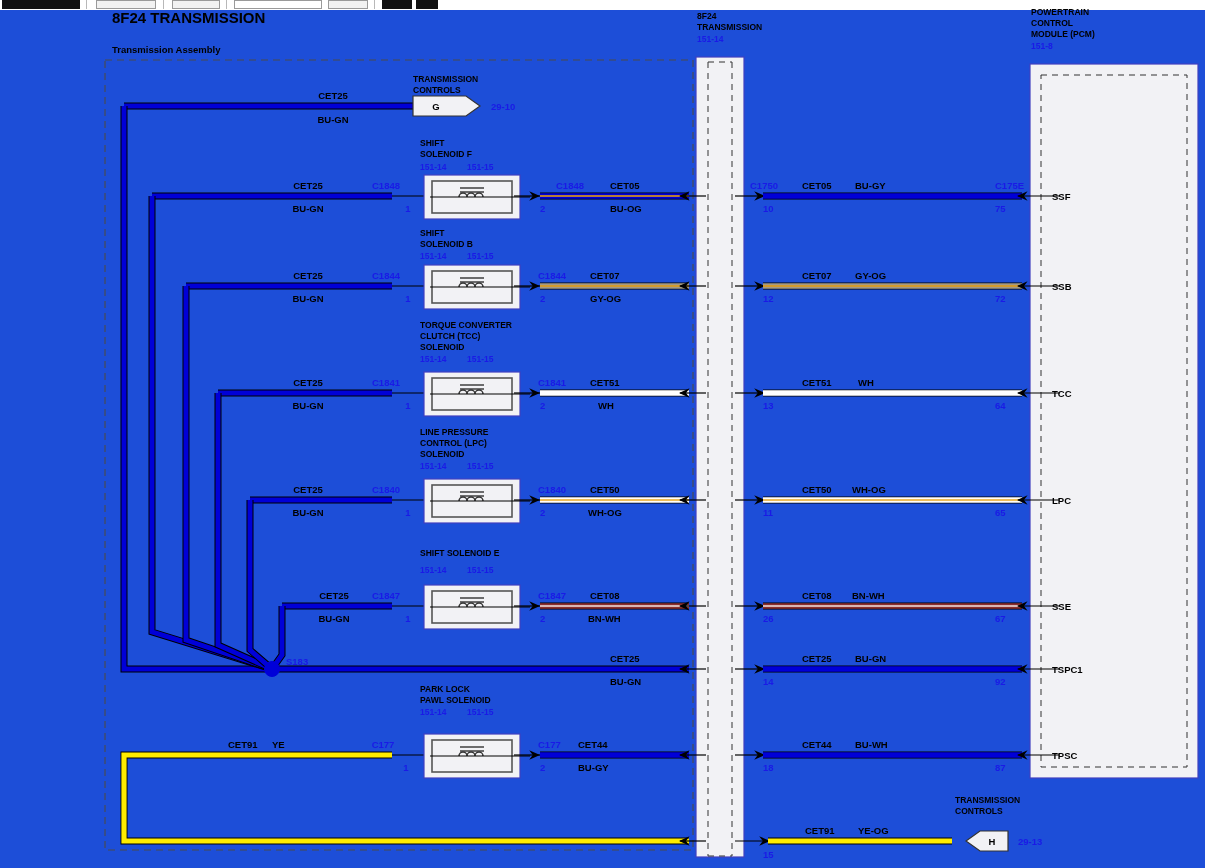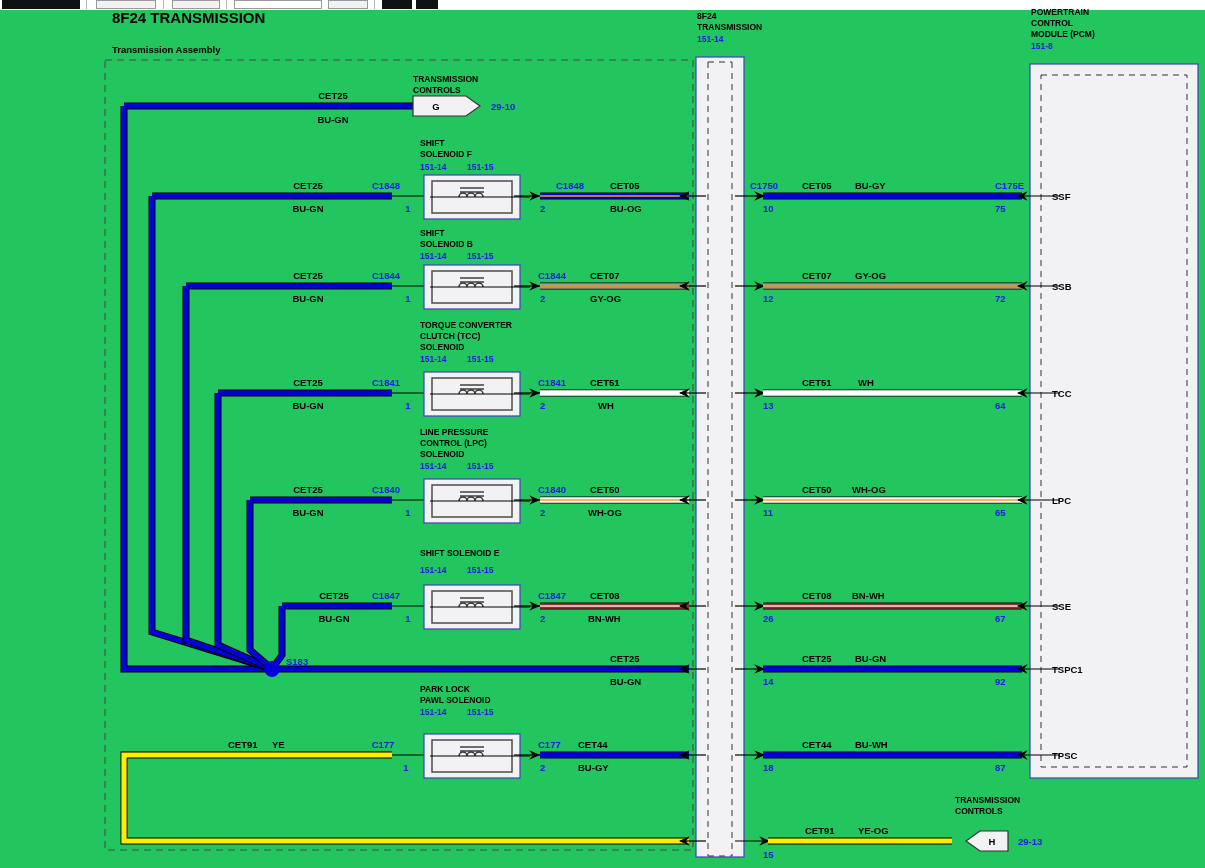--- a/index.html
+++ b/index.html
@@ -7,21 +7,21 @@
     padding: 0;
     background: #ffffff;
   }
   body {
     font-family: "Liberation Sans", sans-serif;
   }
   #page {
     position: relative;
     width: 1205px;
     height: 868px;
-    background: #22c55e;
+    background: #1d4ed8;
     overflow: hidden;
   }
   
   #toolbar-strip {
     position: absolute;
     left: 0; top: 0;
     width: 1205px; height: 10px;
     background: #ffffff;
   }
   #toolbar-strip .tb {

